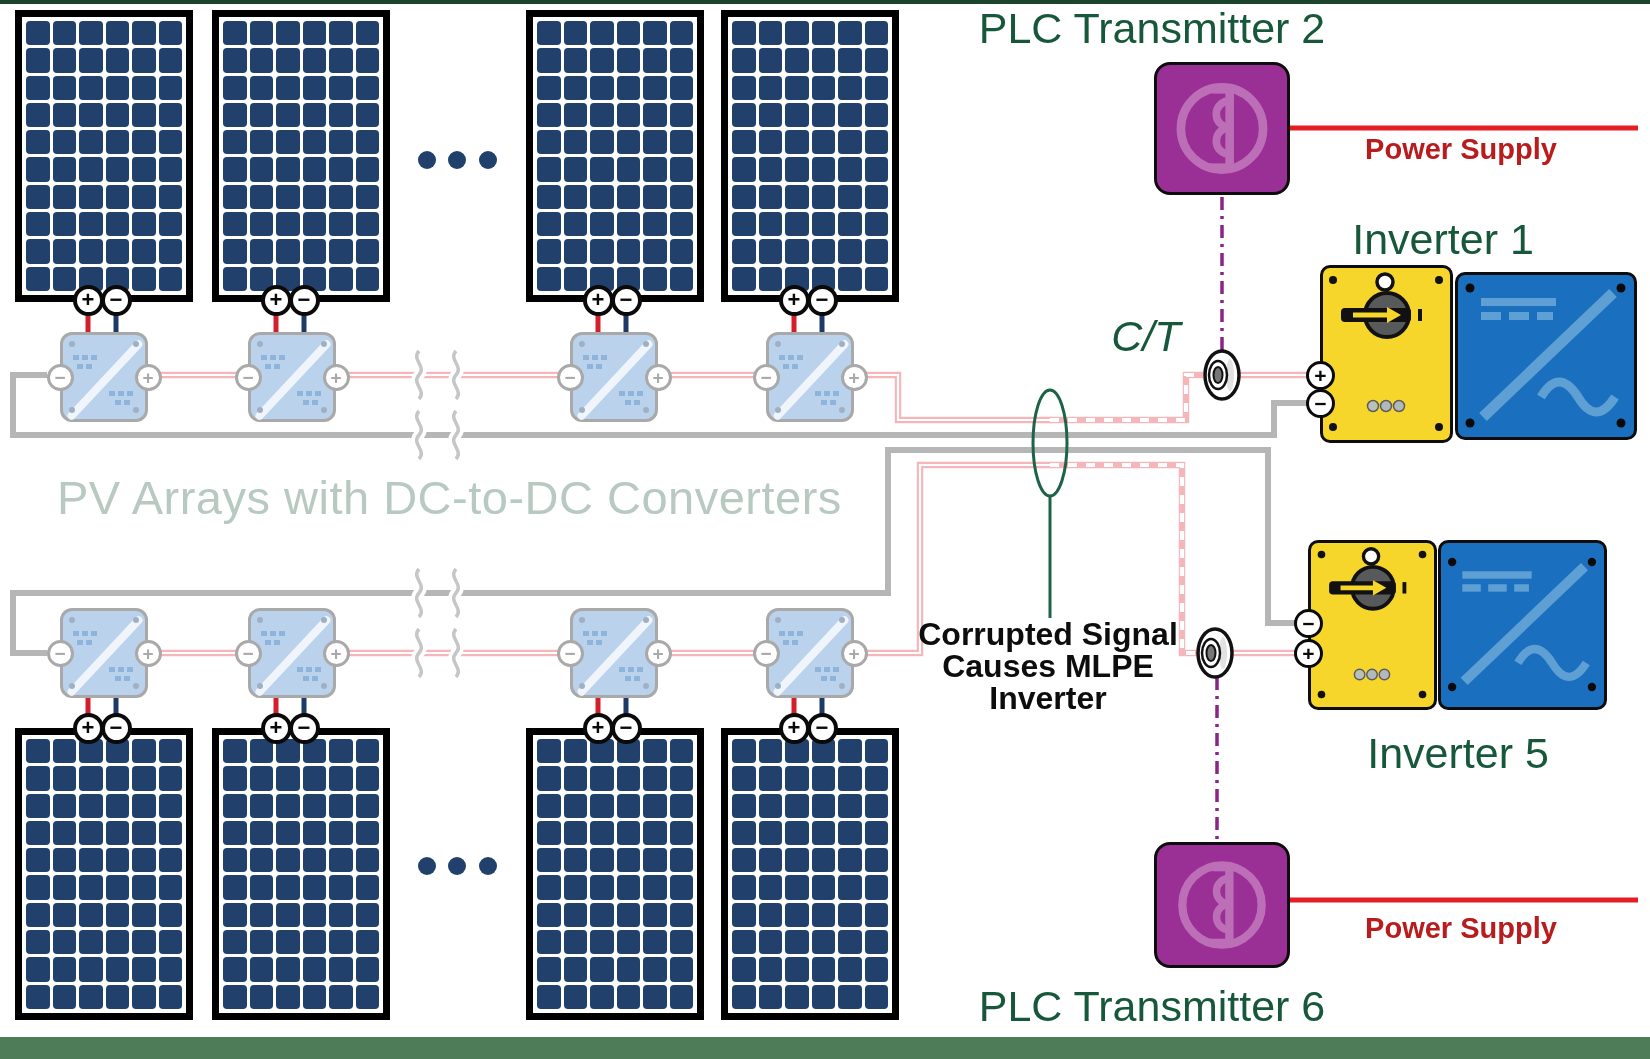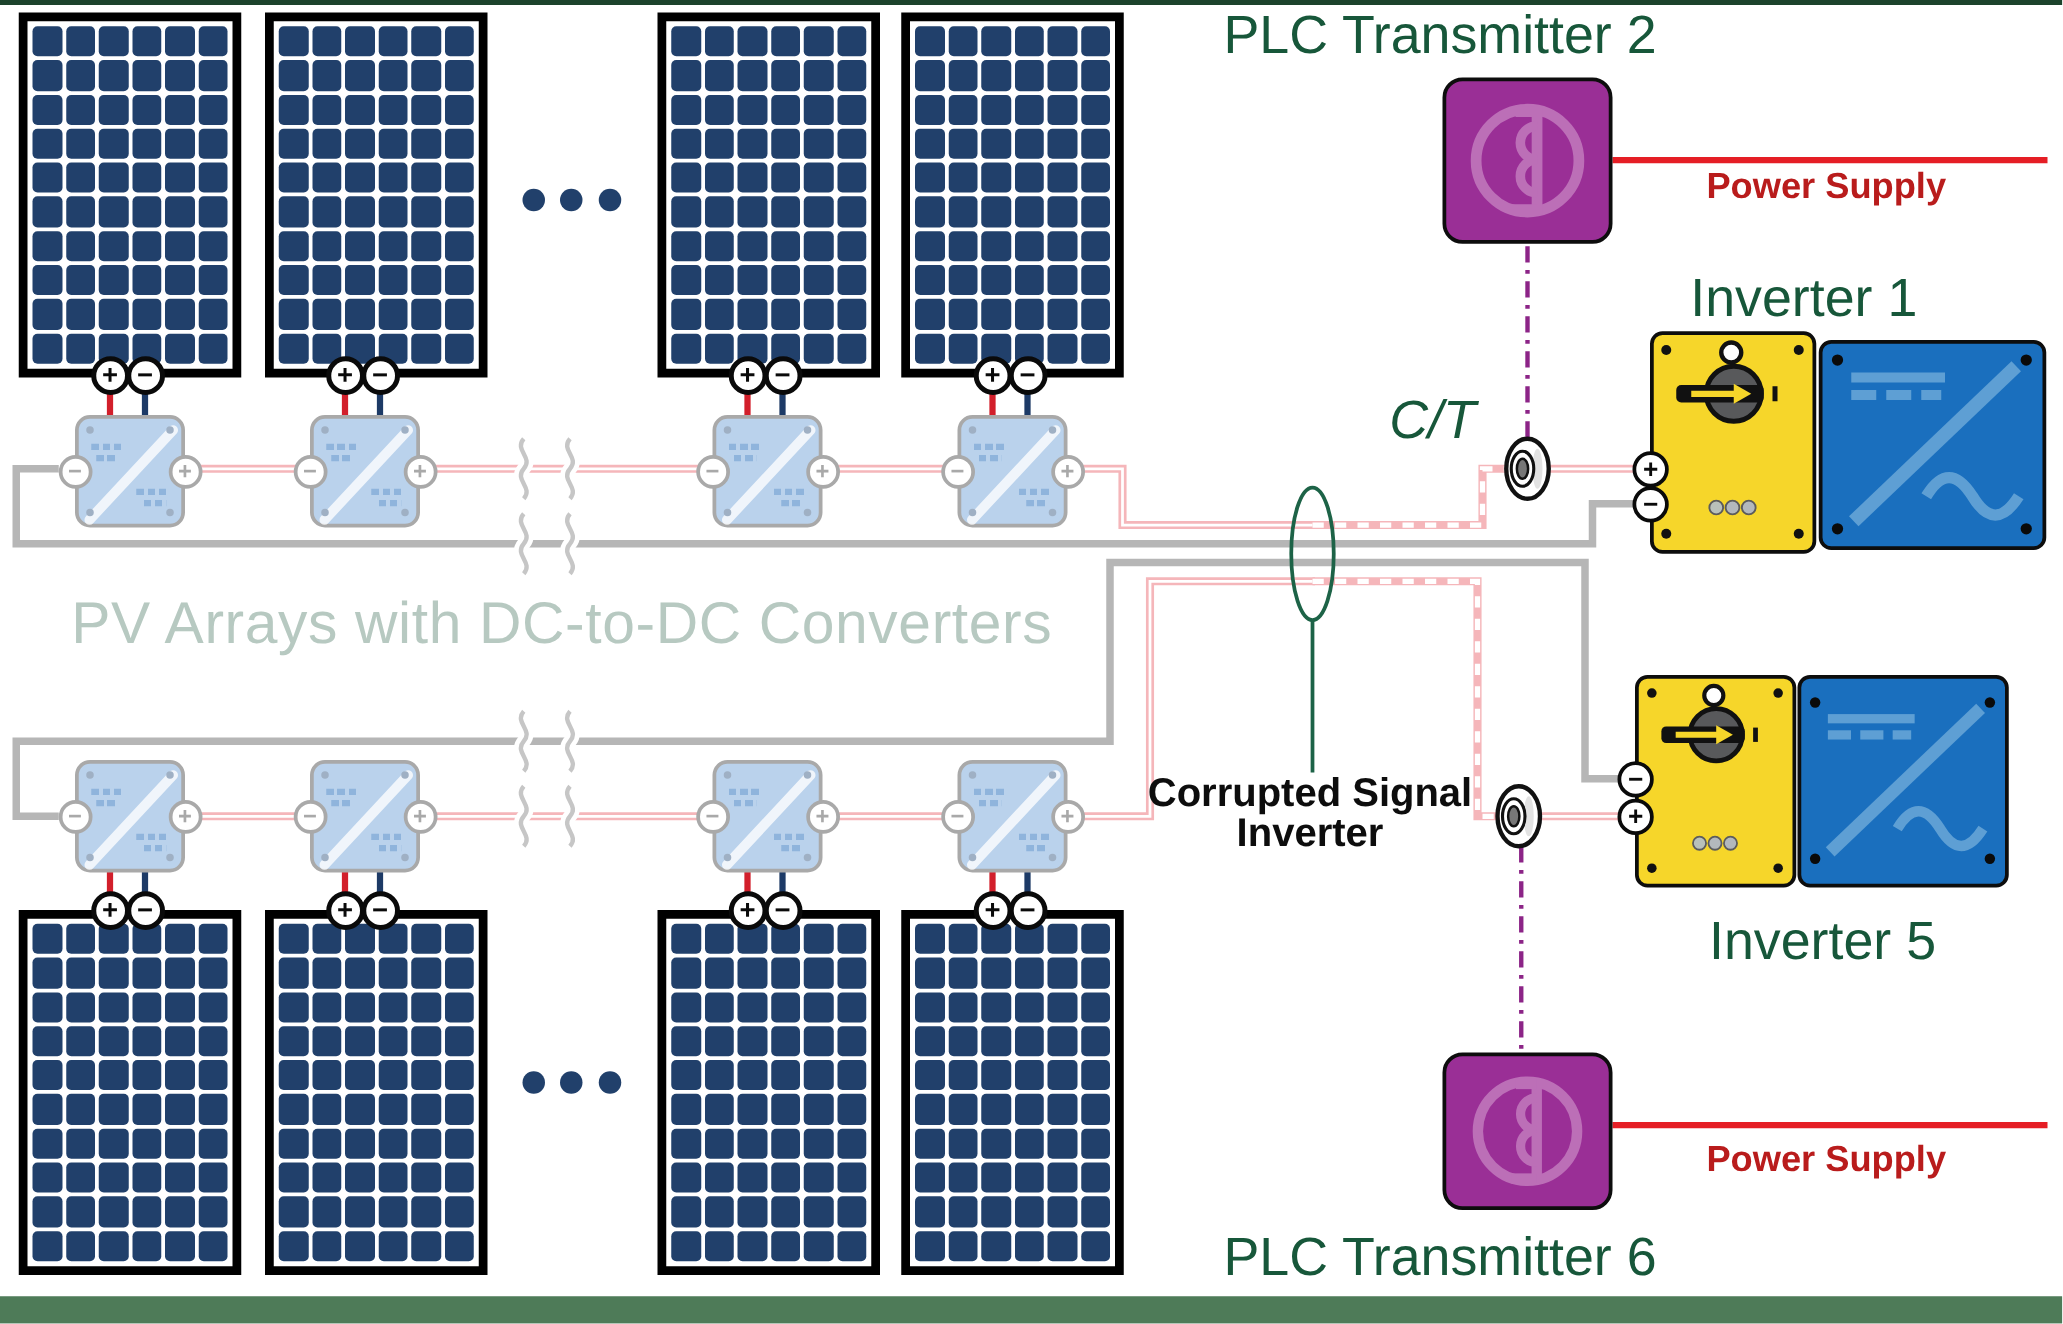--- a/index.html
+++ b/index.html
@@ -211,20 +211,21 @@
   <div class="lbl-green" style="left:1152px;top:4px;">PLC Transmitter 2</div>
   <div class="lbl-green" style="left:1152px;top:982px;">PLC Transmitter 6</div>
   <div class="lbl-green" style="left:1443px;top:193px;margin-top:22px;">Inverter 1</div>
   <div class="lbl-green" style="left:1458px;top:729px;">Inverter 5</div>
   <div class="lbl-green" style="left:1146px;top:312px;font-style:italic;">C/T</div>
   <div class="lbl-black" style="left:1461px;top:133px;">Power Supply</div>
   <div class="lbl-black" style="left:1461px;top:912px;">Power Supply</div>
   <div class="pv-text">PV Arrays with DC-to-DC Converters</div>
   <div class="corrupt">
     <div>Corrupted Signal</div>
+    <div>Causes MLPE</div>
     <div>Inverter</div>
   </div>
 
   <div id="top-line"></div>
   <div id="bottom-bar"></div>
 <div class="panel" style="left: 15px; top: 10px; width: 178px; height: 292px;">
       <div class="cell"></div>
       <div class="cell"></div>
       <div class="cell"></div>
       <div class="cell"></div>

